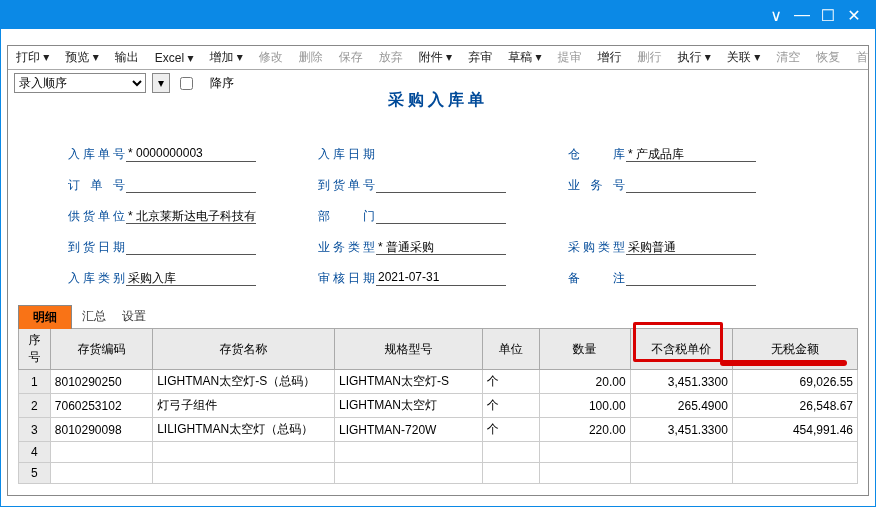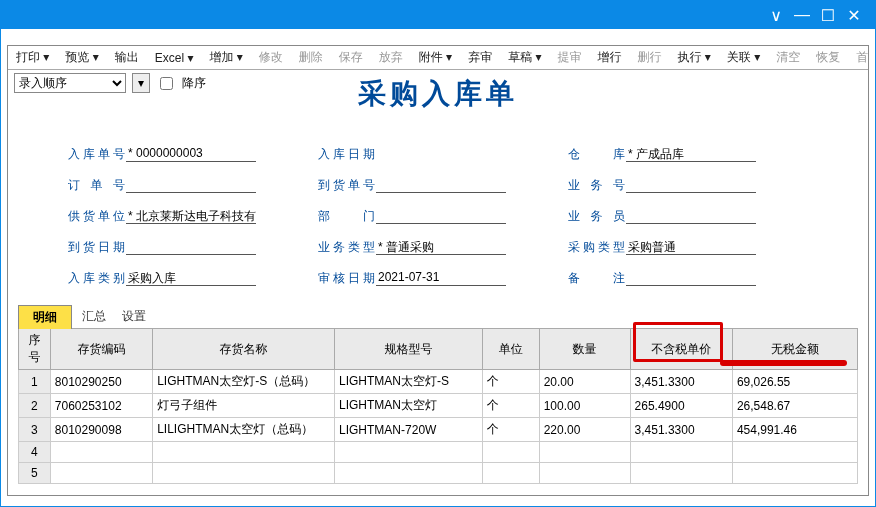--- a/index.html
+++ b/index.html
@@ -6,42 +6,42 @@
 body { background: #fff; }
 .window { width: 876px; height: 507px; border: 1px solid #0b89e6; position: relative; background: #fff; }
 .titlebar { height: 28px; background: #0b89e6; display: flex; justify-content: flex-end; align-items: center; padding-right: 8px; }
 .titlebar .wbtn { width: 26px; height: 20px; display: flex; align-items: center; justify-content: center; color: #fff; cursor: pointer; font-size: 16px; font-family: Arial; }
 .content { position: absolute; top: 28px; left: 0; right: 0; bottom: 0; border: 1px solid #888; margin: 16px 6px 10px 6px; background: #fff; }
 .toolbar { height: 24px; border-bottom: 1px solid #aaa; display: flex; align-items: center; padding: 0 4px; gap: 4px; overflow: hidden; white-space: nowrap; }
 .toolbar .tbtn { color: #222; padding: 2px 4px; cursor: pointer; }
 .toolbar .tbtn.dis { color: #999; }
 .toolbar .sep { width:1px; height:14px; background:#ccc; }
 .subbar { height: 26px; display: flex; align-items: center; padding: 4px 6px; gap: 6px; }
-.subbar select { width: 112px; height: 20px; border: 1px solid #888; background: #fff; }
+.subbar select { width: 132px; height: 20px; border: 1px solid #888; background: #fff; }
 .subbar .dropbtn { width:18px; height:20px; border:1px solid #888; background:#eee; display:flex; align-items:center; justify-content:center; cursor:pointer; }
-.subbar label { display:flex; align-items:center; gap:9px; margin-left:4px; }
-.doctitle { position: absolute; left: 50%; transform: translateX(-50%); top: 29px; font-size: 28px; color: #004a99; font-weight: bold; font-family: "SimSun"; letter-spacing: 4px; }
+.subbar label { display:flex; align-items:center; gap:17px; margin-left:4px; }
+.doctitle { position: absolute; left: 50%; transform: translateX(-50%); top: 44px; font-size: 16px; color: #004a99; font-weight: bold; font-family: "SimSun"; letter-spacing: 4px; }
 .formarea { position: absolute; top: 100px; left: 60px; right: 20px; }
 .formrow { display: flex; margin-bottom: 14px; }
 .field { display: flex; }
 .field .flabel { color: #004a99; width: 58px; text-align: justify; text-align-last: justify; letter-spacing: 1px; }
 .field .fval { border-bottom: 1px solid #555; min-width: 130px; height: 16px; padding-left: 2px; }
 .col1 { width: 250px; }
 .col2 { width: 250px; }
 .col3 { width: 250px; }
 .tabs { position:absolute; top:260px; left:10px; right:10px; bottom:10px; }
 .tabbar { display:flex; align-items:flex-end; height:22px; }
 .tab { border:1px solid #888; border-bottom:none; padding:3px 14px; background:#eee; cursor:pointer; margin-right:2px; }
-.tab.active { background:#fde047; font-weight:bold; position:relative; top:1px; }
+.tab.active { background:#f97316; font-weight:bold; position:relative; top:1px; }
 .tabextra { padding:3px 8px; color:#333; cursor:pointer; }
 .grid { border:1px solid #888; width:100%; border-collapse:collapse; }
 .grid th { background:#eaeaea; border:1px solid #aaa; padding:3px 4px; font-weight:normal; }
 .grid td { border:1px solid #ccc; padding:3px 4px; height:18px; }
 .grid td.idx { background:#eaeaea; text-align:center; width:28px; }
-.grid td.r { }
+.grid td.r { text-align:right; }
 .highlight { position:absolute; border:3px solid #d80000; pointer-events:none; }
 .hl1 { top:276px; left:625px; width:90px; height:40px; border-radius:2px; }
 .hl2 { top:314px; left:712px; width:127px; height:6px; background:#d80000; border:none; border-radius:3px; }
 </style>
 </head>
 <body>
 
 <div class="window">
   <div class="titlebar">
     <div class="wbtn">∨</div>
@@ -133,24 +133,20 @@
             <span class="fval"></span>
           </div>
         </div>
         <div class="formrow">
           <div class="field col1">
             <span class="flabel">供货单位</span>
             <span class="fval">* 北京莱斯达电子科技有</span>
           </div>
           <div class="field col2">
             <span class="flabel">部　　门</span>
-            <span class="fval"></span>
-          </div>
-          <div class="field col3">
-            <span class="flabel">业 务 员</span>
             <span class="fval"></span>
           </div>
         </div>
         <div class="formrow">
           <div class="field col1">
             <span class="flabel">到货日期</span>
             <span class="fval"></span>
           </div>
           <div class="field col2">
             <span class="flabel">业务类型</span>

